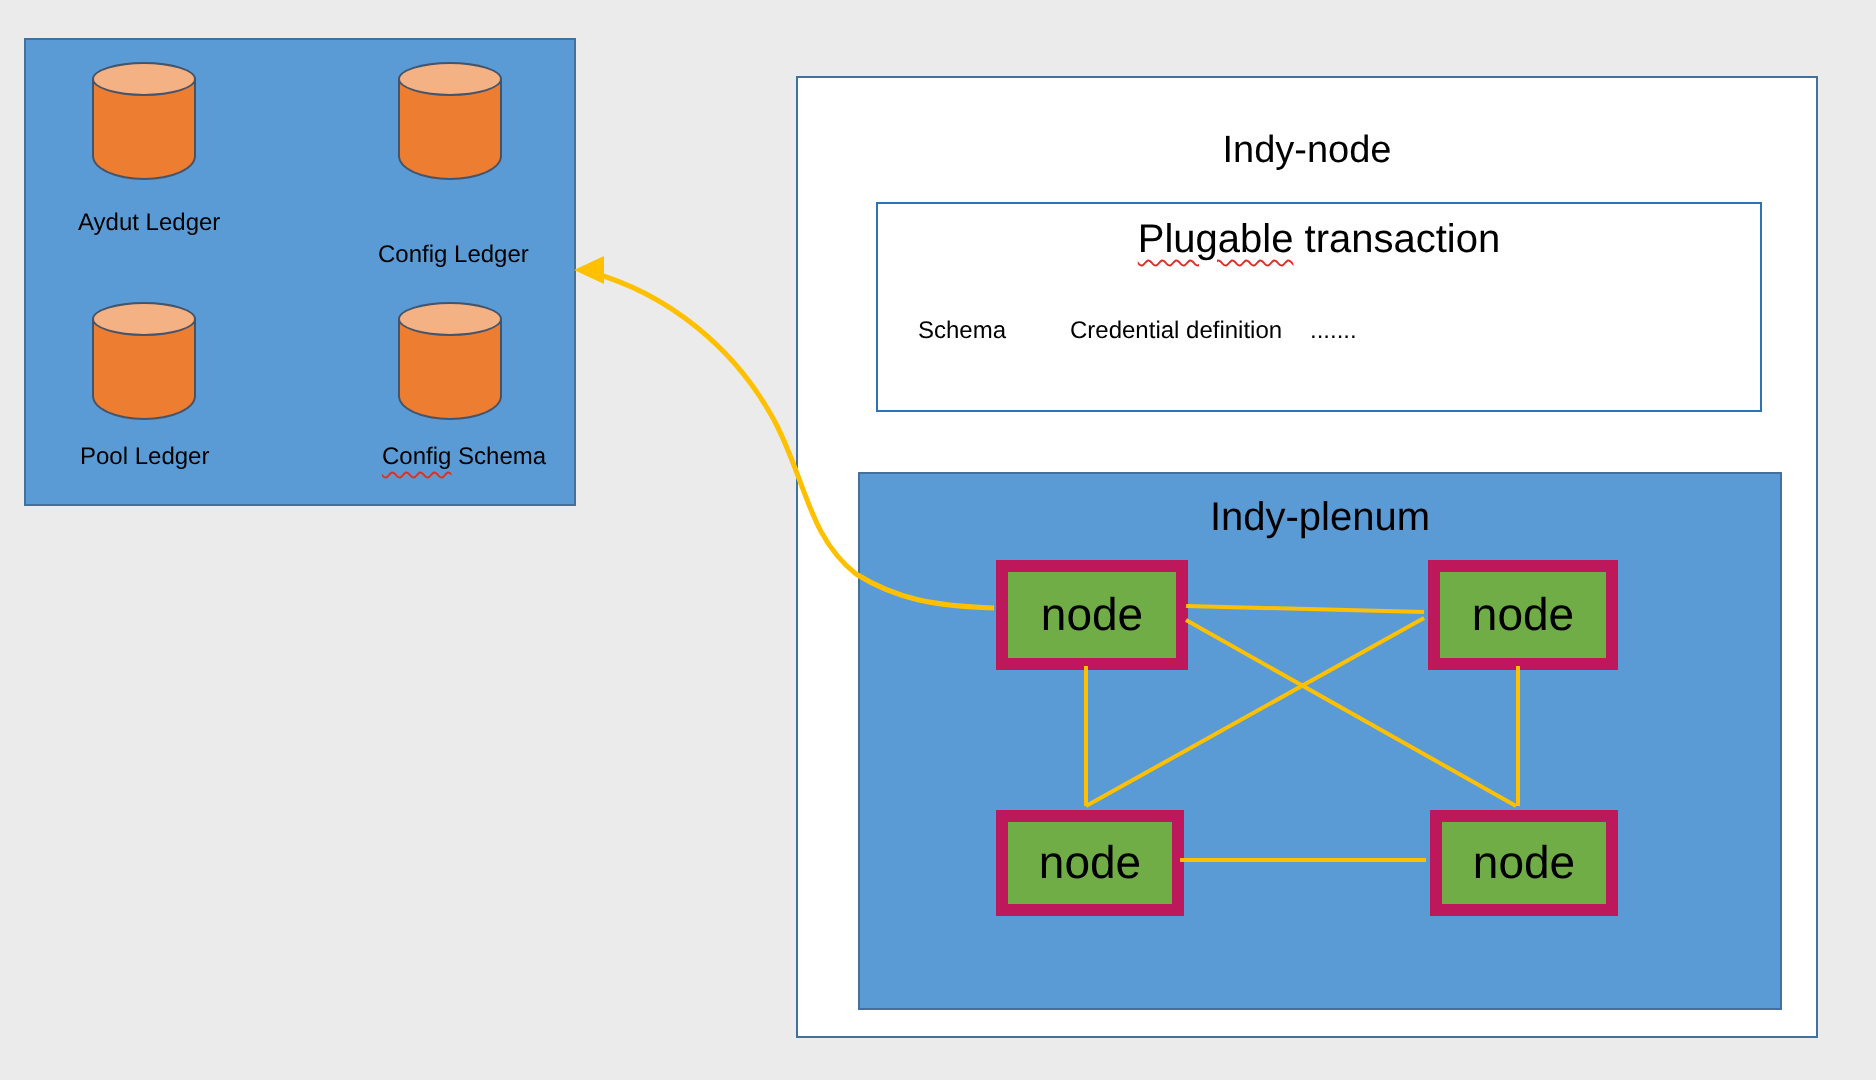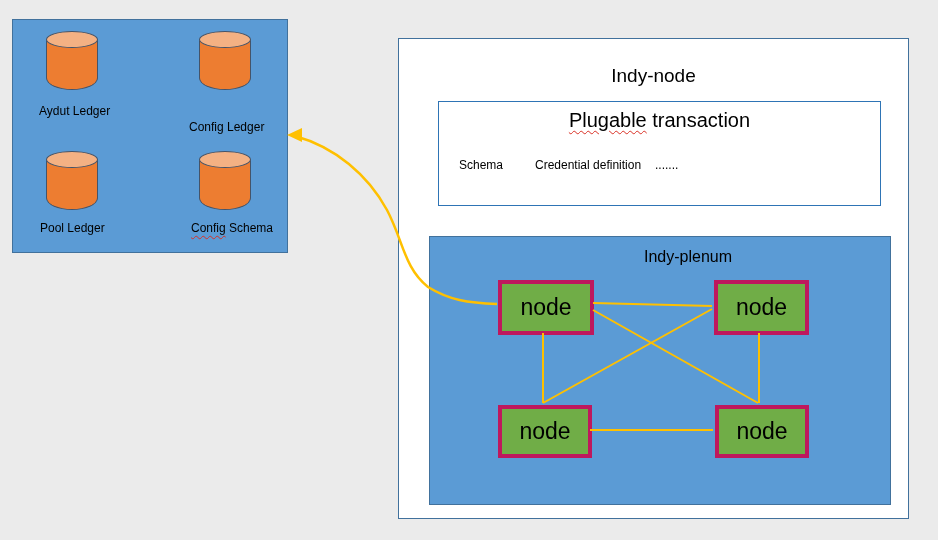--- a/index.html
+++ b/index.html
@@ -53,24 +53,24 @@
   }
   .tx-item{position:absolute;top:56px;font-size:12px;color:#000;white-space:nowrap;}
 
   
   .plenum-panel{
     position:absolute;left:30px;top:197px;width:462px;height:269px;
     background:#5b9bd5;border:1px solid #41719c;box-sizing:border-box;
   }
   .plenum-title{
     position:absolute;left:0;top:11px;width:100%;text-align:center;
-    font-size:16px;color:#000;padding-left:28px;
+    font-size:20px;color:#000;
   }
   .node-box{
-    position:absolute;background:#70ad47;border:4px solid #be185d;box-sizing:border-box;
+    position:absolute;background:#70ad47;border:6px solid #be185d;box-sizing:border-box;
     display:flex;align-items:center;justify-content:center;
     font-size:23px;color:#000;
   }
 
   
   .overlay-svg{
     position:absolute;left:0;top:0;width:938px;height:540px;
     pointer-events:none;z-index:50;
   }
 </style>

